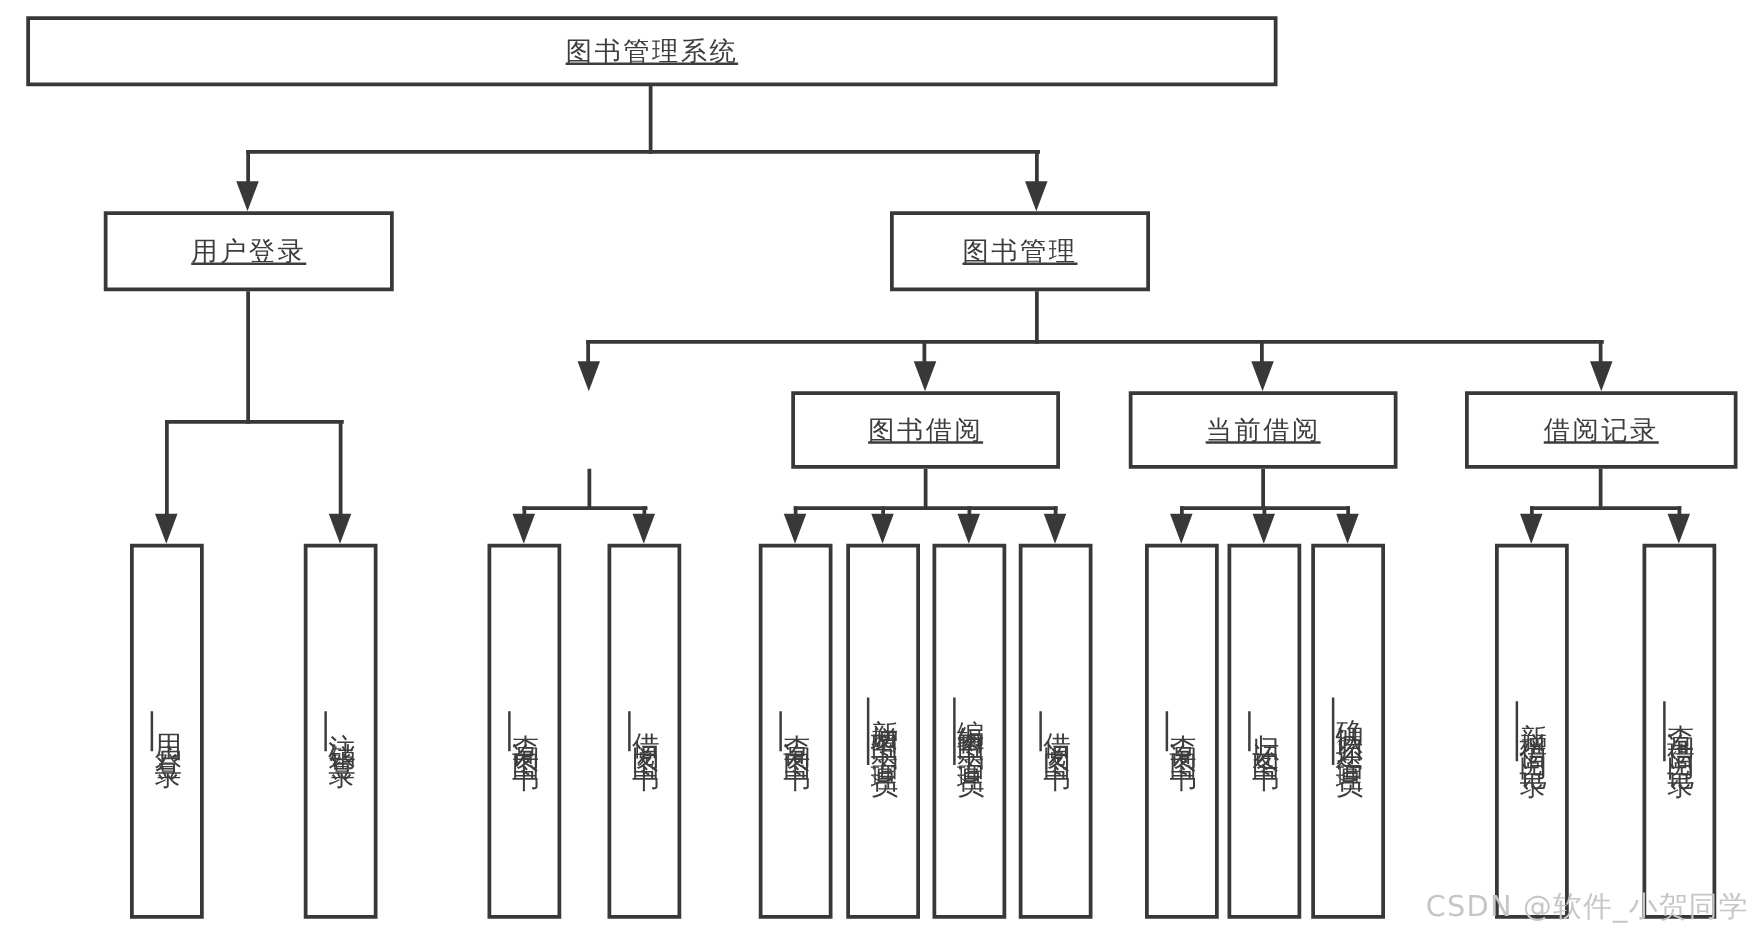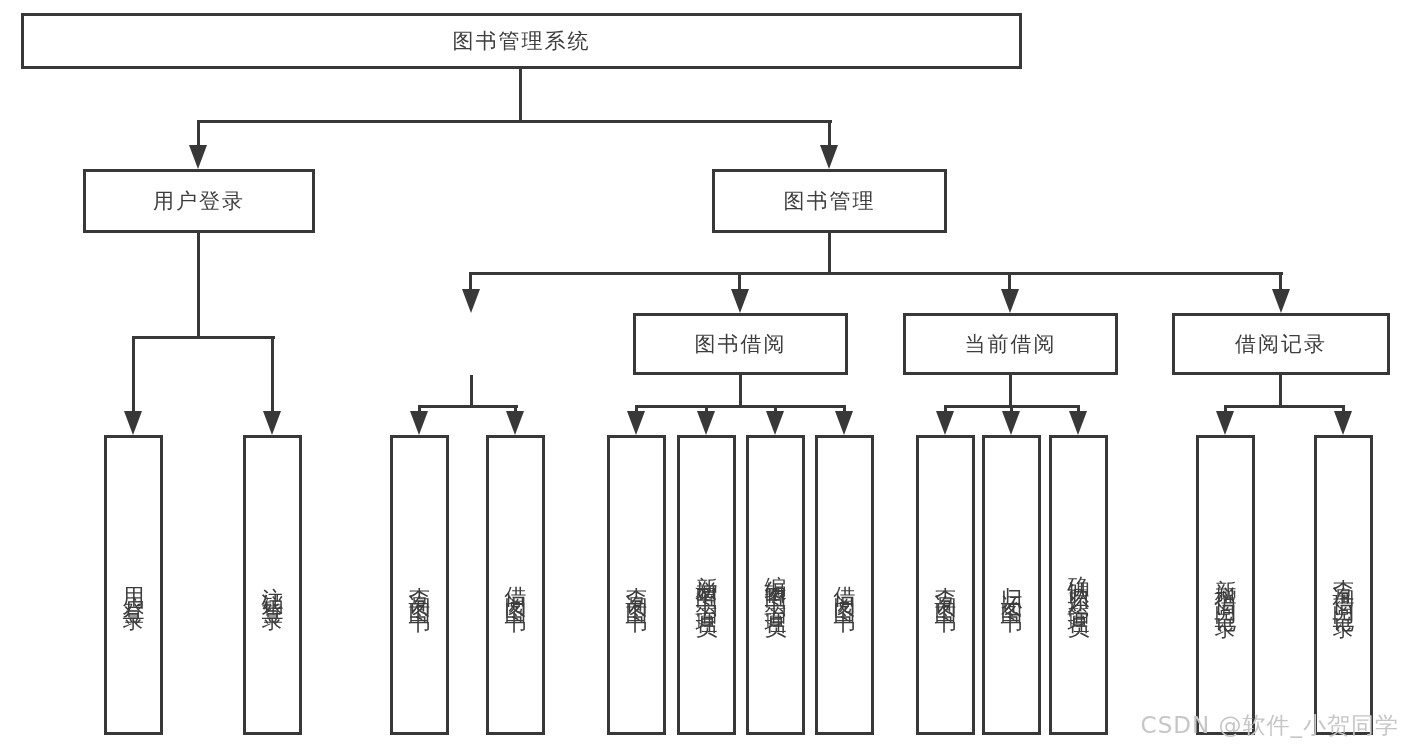--- a/index.html
+++ b/index.html
@@ -12,20 +12,21 @@
   html,body{width:1405px;height:747px;background:var(--background);overflow:hidden;
     font-family:"DejaVu Sans",sans-serif;}
   .canvas{position:relative;width:1405px;height:747px;background:var(--background);}
   .node{
     position:absolute;
     border:3px solid var(--line);
     background:#fff;
     color:var(--text);
     display:flex;align-items:center;justify-content:center;
     overflow:hidden;
+    text-decoration:underline;
   }
   .node.h{font-size:21px;letter-spacing:2px;white-space:nowrap;}
   .node.v{
     writing-mode:vertical-rl;
     font-size:22px;
     letter-spacing:8px;
     line-height:1;
     padding:4px 0;
   }
   .node.v.long{letter-spacing:6px;}
@@ -55,21 +56,21 @@
   <div class="node h" style="left:21px;top:13px;width:1001px;height:56px">图书管理系统</div>
 
   <div class="vline" style="left:519px;top:67px;height:56px"></div>
   <div class="hline" style="left:197px;top:120px;width:635px"></div>
   <div class="vline" style="left:197px;top:120px;height:30px"></div>
   <div class="arrow" style="left:189px;top:145px"></div>
   <div class="vline" style="left:828px;top:120px;height:30px"></div>
   <div class="arrow" style="left:820px;top:145px"></div>
 
   <div class="node h" style="left:83px;top:169px;width:232px;height:64px">用户登录</div>
-  <div class="node h" style="left:712px;top:169px;width:235px;height:64px">图书管理</div>
+  <div class="node h" style="left:712px;top:169px;width:208px;height:64px">图书管理</div>
 
   <div class="vline" style="left:197px;top:233px;height:106px"></div>
   <div class="hline" style="left:132px;top:336px;width:143px"></div>
   <div class="vline" style="left:132px;top:336px;height:78px"></div>
   <div class="arrow" style="left:124px;top:411px"></div>
   <div class="vline" style="left:271px;top:336px;height:78px"></div>
   <div class="arrow" style="left:263px;top:411px"></div>
 
   <div class="vline" style="left:828px;top:233px;height:42px"></div>
   <div class="hline" style="left:469px;top:272px;width:814px"></div>

